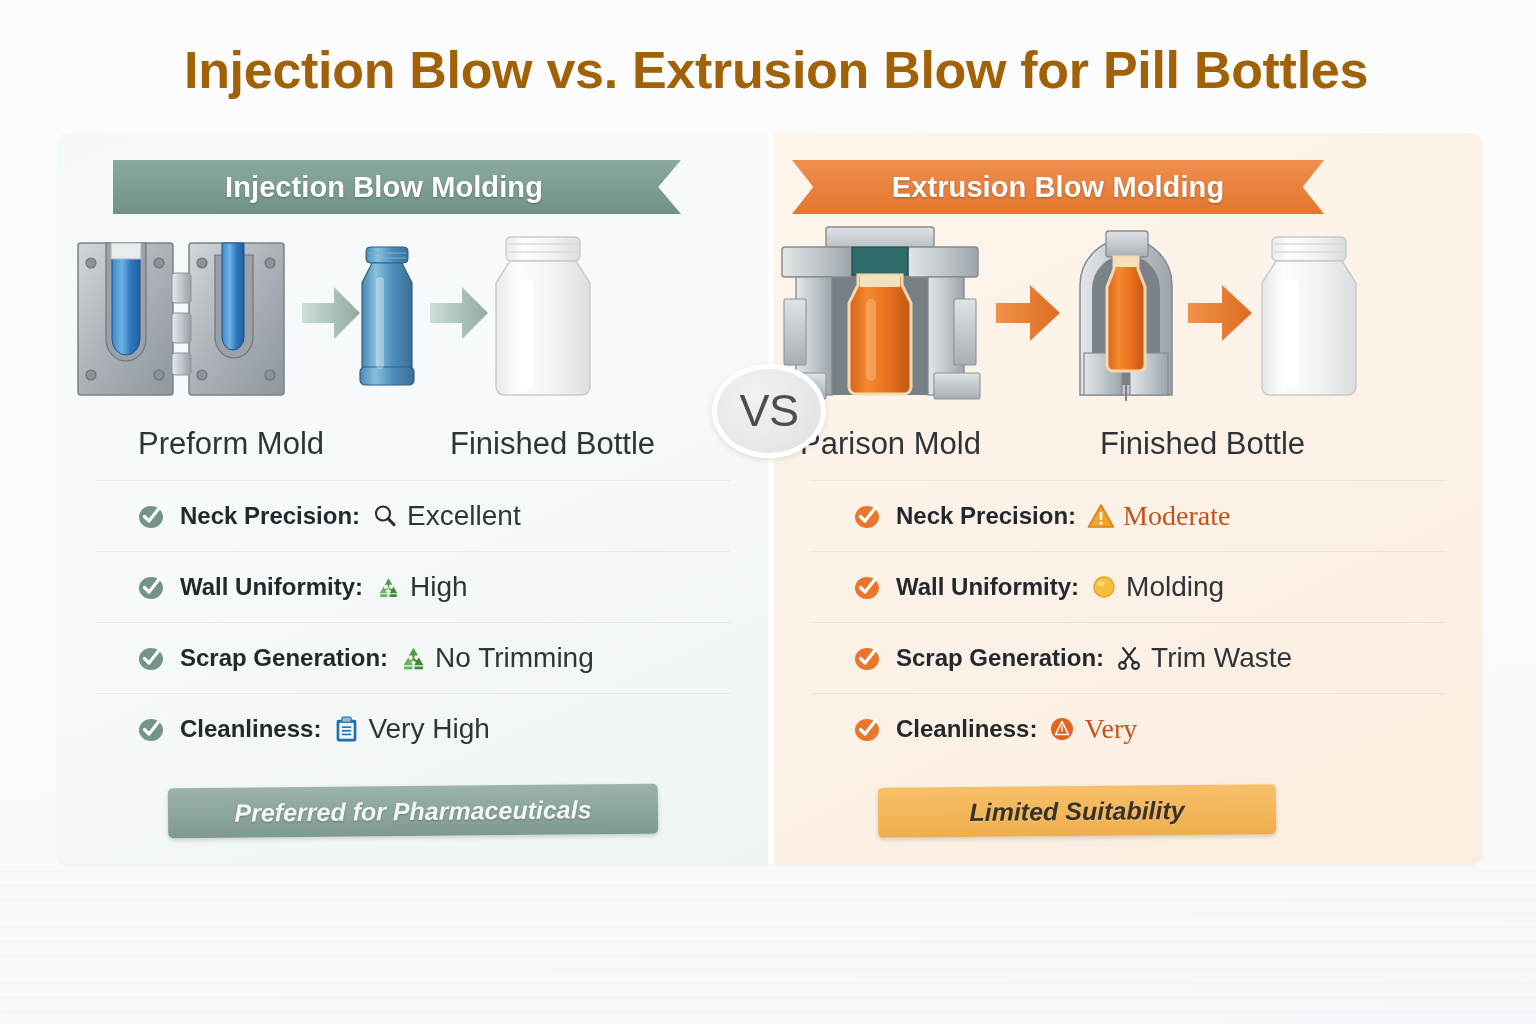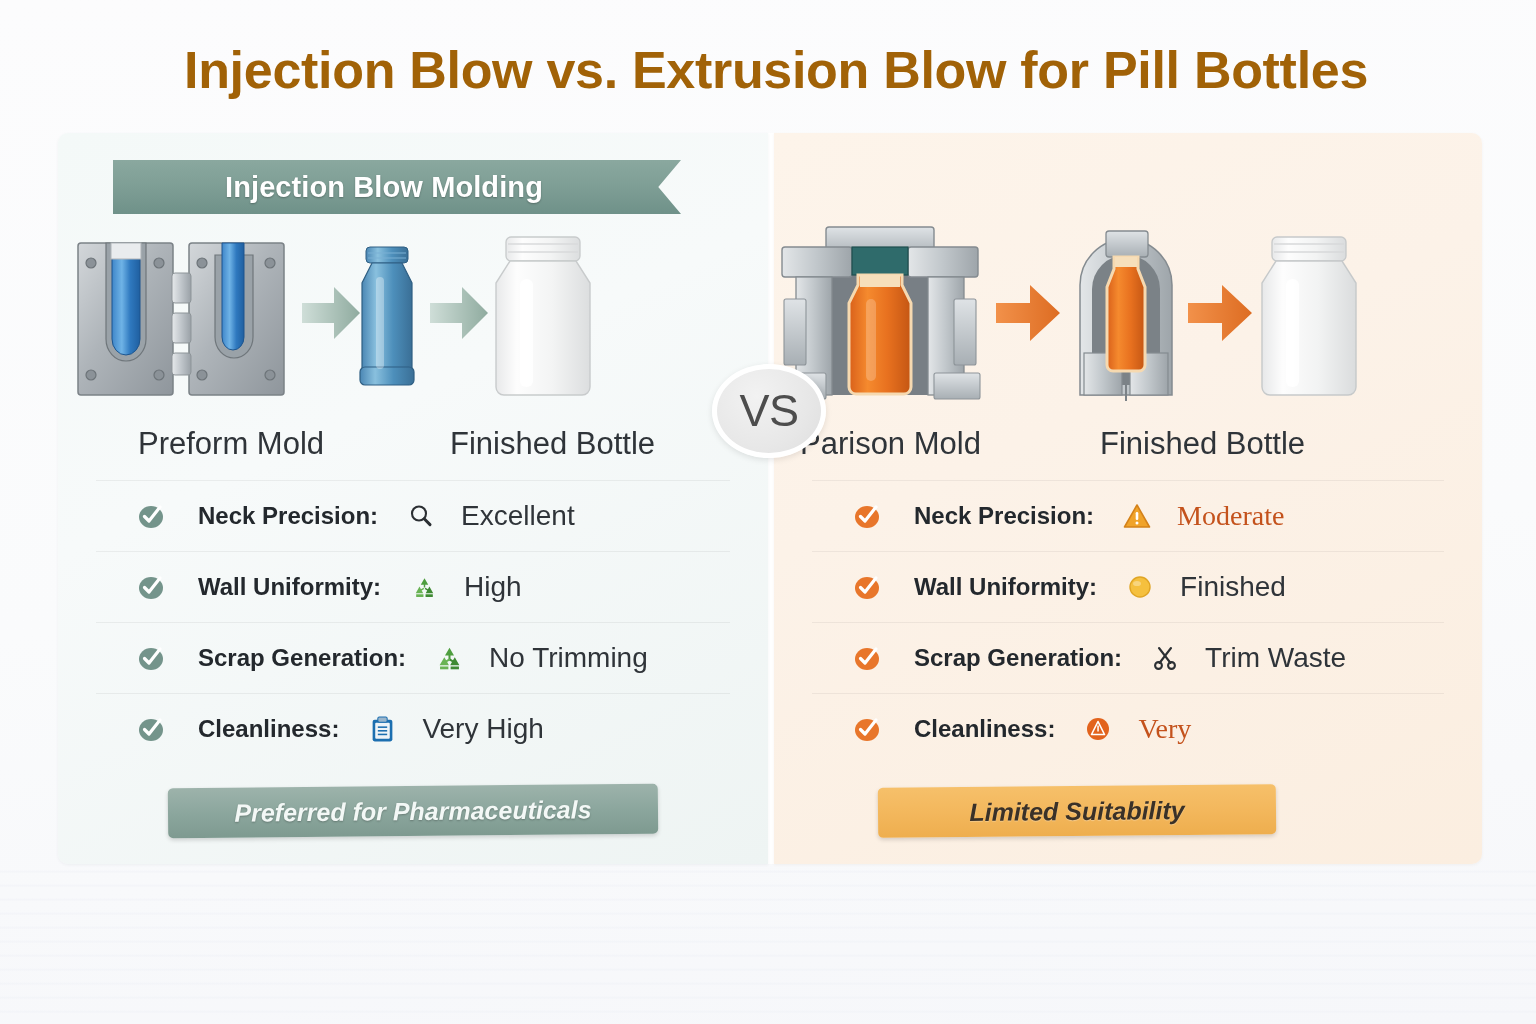--- a/index.html
+++ b/index.html
@@ -139,21 +139,20 @@
     left: 38px;
     right: 38px;
   }
 
   .feature-row {
     display: flex;
     align-items: center;
     height: 71px;
     border-top: 1px solid rgba(0,0,0,0.055);
     padding-left: 42px;
-    gap: 18px;
   }
 
   .panel-right .feature-row { padding-left: 42px; }
 
   .check-badge {
     flex: 0 0 auto;
     width: 27px;
     height: 27px;
     position: relative;
     margin-right: 15px;
@@ -435,20 +434,21 @@
 
     </div>
 
     <div class="footer-badge badge-left">Preferred for Pharmaceuticals</div>
   </section>
 
   <div class="panel-gap"></div>
 
   <section class="panel panel-right">
 
+    <div class="ribbon ribbon-right">Extrusion Blow Molding</div>
 
     <div class="illustration">
       <svg width="708" height="195" viewBox="0 0 708 195">
         <defs>
           <linearGradient id="metalC" x1="0" y1="0" x2="1" y2="0">
             <stop offset="0%" stop-color="#e3e6e8"></stop>
               <stop offset="48%" stop-color="#c2c8cc"></stop>
             <stop offset="100%" stop-color="#9ea5aa"></stop>
           </linearGradient>
           <linearGradient id="metalD" x1="0" y1="0" x2="0" y2="1">
@@ -549,21 +549,21 @@
               <path d="M6.5 13.5 L11 18 L22 4" fill="none" stroke="#ffffff" stroke-width="3.2" stroke-linecap="round" stroke-linejoin="round"></path>
             </svg>
         </span>
         <span class="feature-label">Wall Uniformity:</span>
         <span class="value-icon">
           <svg width="24" height="24" viewBox="0 0 24 24">
               <circle cx="12" cy="12" r="10" fill="#f5c03e" stroke="#e0a524" stroke-width="1.4"></circle>
               <ellipse cx="9" cy="8.5" rx="4" ry="2.6" fill="rgba(255,255,255,0.33)"></ellipse>
             </svg>
         </span>
-        <span class="feature-value">Finished</span>
+        <span class="feature-value">Molding</span>
       </div>
 
       <div class="feature-row">
         <span class="check-badge">
           <span class="disc" style="background:#e8762b"></span>
           <svg viewBox="0 0 27 27">
               <path d="M6.5 13.5 L11 18 L22 4" fill="none" stroke="#ffffff" stroke-width="3.2" stroke-linecap="round" stroke-linejoin="round"></path>
             </svg>
         </span>
         <span class="feature-label">Scrap Generation:</span>

